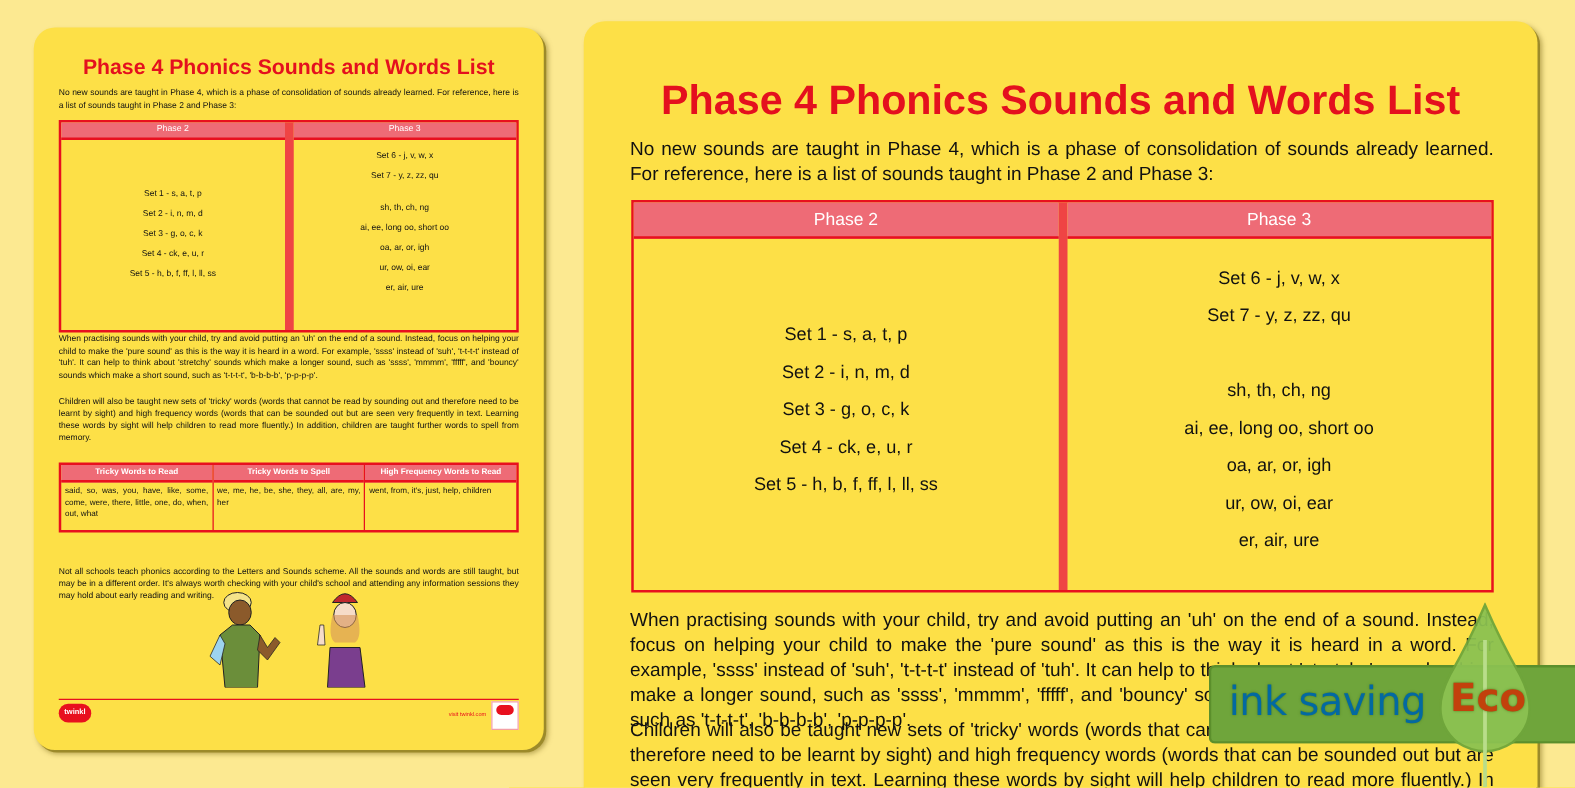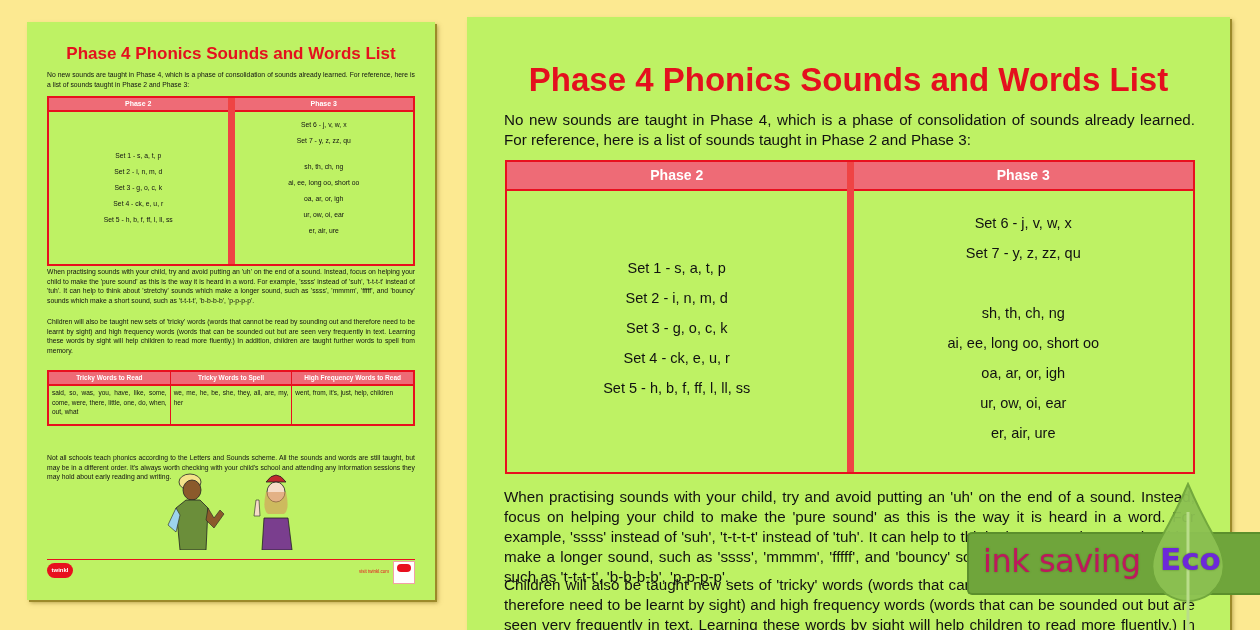--- a/index.html
+++ b/index.html
@@ -3,38 +3,39 @@
 <meta charset="utf-8">
 <style>
   html, body { margin:0; padding:0; }
   body {
     width:1260px; height:630px; overflow:hidden; position:relative;
     background:#FCE991;
     font-family:"Liberation Sans", sans-serif;
     color:#111;
   }
   .page {
-    position:absolute; background:#bef264;
+    position:absolute; background:#fde047;
     box-shadow: 2px 2px 0 #9c8a2a, 3px 3px 4px rgba(120,100,20,0.5);
+    border-radius: 17px;
   }
   
   #small { left:27px; top:22px; width:408px; height:578px; }
   #small .title {
     position:absolute; left:0; right:0; top:22px; text-align:center;
     color:#E4101E; font-weight:bold; font-size:17px;
   }
   #small .intro {
     position:absolute; left:20px; right:20px; top:48px;
     font-size:6.8px; line-height:9.5px; text-align:justify;
   }
   .ptable { position:absolute; border:2px solid #E8101E; display:flex; }
   .ptable .col { flex:1; display:flex; flex-direction:column; }
   .ptable .col + .col { border-left:7px solid #ef4444; }
   .ptable .th {
-    background:#EE6B76; color:#fff; font-weight:bold; text-align:center;
+    background:#EE6B76; color:#fff; font-weight:normal; text-align:center;
     border-bottom:2px solid #E8101E;
   }
   .ptable .td { flex:1; display:flex; flex-direction:column; align-items:center; text-align:right; }
   #small .ptable { left:20px; top:74px; width:364px; height:166px; }
   #small .ptable .th { font-size:7px; height:12px; line-height:12px; }
   #small .ptable .td { font-size:6.8px; line-height:16px; }
   #small .ptable .c2 .td { justify-content:center; }
   #small .ptable .c3 .td { padding-top:5px; }
   #small .ptable .gap { height:10px; }
   #small .para {
@@ -93,27 +94,27 @@
   #big .p1 { top:470px; }
   #big .p2 { top:558px; }
 
   
   .eco-band {
     position:absolute; left:967px; top:532px; width:300px; height:63px;
     background:#6FA53B; border:2px solid #5b8f2c; border-right:none; border-radius:5px 0 0 5px;
     box-sizing:border-box;
   }
   .eco-text {
-    position:absolute; left:983px; top:542px; font-size:32px; color:#be185d;
+    position:absolute; left:983px; top:542px; font-size:32px; color:#0369a1;
     font-family:"DejaVu Sans", sans-serif; letter-spacing:-0.5px;
     text-shadow:0 0 2px #4d7d22;
   }
   .eco-leaf { position:absolute; left:1148px; top:482px; width:80px; height:148px; }
   .eco-word {
-    position:absolute; left:1160px; top:541px; font-size:31px; font-weight:bold; color:#6d28d9;
+    position:absolute; left:1160px; top:541px; font-size:31px; font-weight:bold; color:#c2410c;
     font-family:"DejaVu Sans", sans-serif;
     text-shadow:0 0 2px #4d7d22;
   }
 </style>
 </head>
 <body>
 
 <div class="page" id="small">
   <div class="title">Phase 4 Phonics Sounds and Words List</div>
   <div class="intro">No new sounds are taught in Phase 4, which is a phase of consolidation of sounds already learned. For reference, here is a list of sounds taught in Phase 2 and Phase 3:</div>

